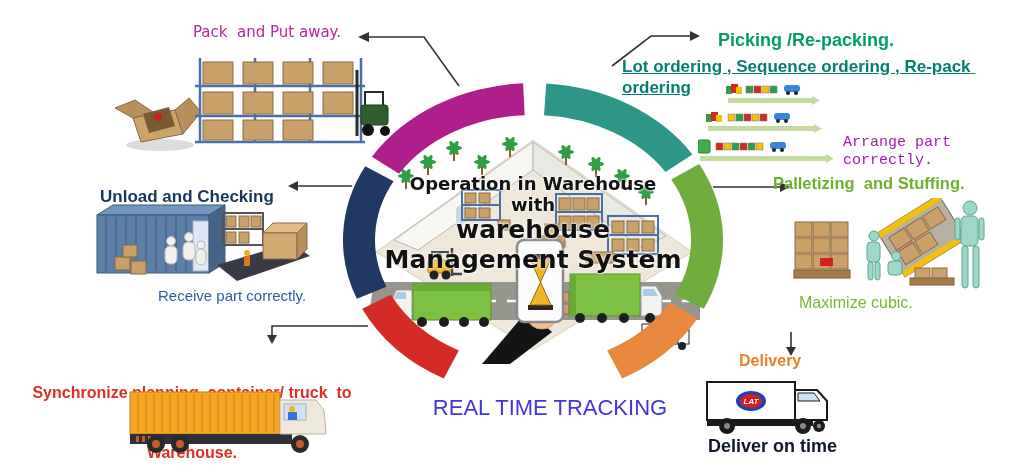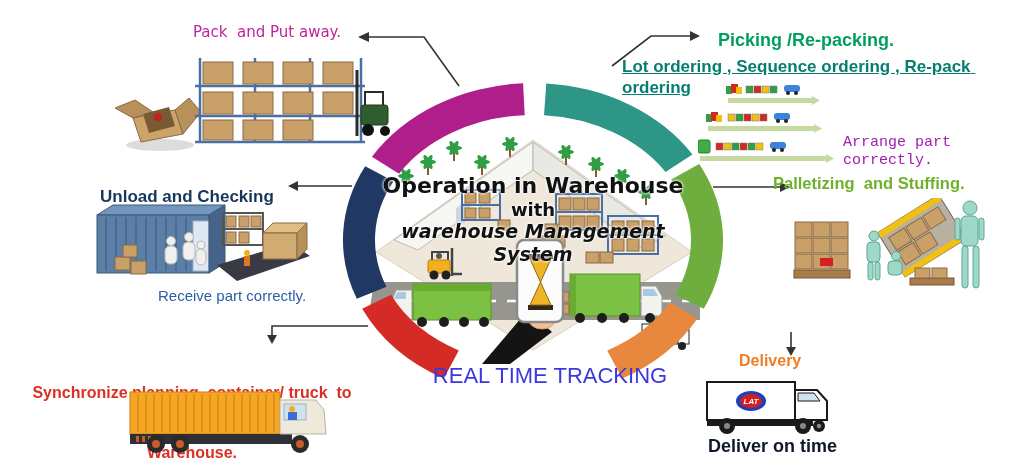--- a/index.html
+++ b/index.html
@@ -15,21 +15,21 @@
   .c-pack{color:#c2239c;}
   .c-unload{color:#17365d;margin-top:12px;}
   .c-receive{color:#2b5ea7;margin-left:25px;}
   .c-sync{color:#dd2f23;}
   .c-picking{color:#009e60;}
   .c-lot{color:#077d72;}
   .c-arrange{color:#159b82;}
   .c-pallet{color:#70b02c;}
   .c-max{color:#7ab82e;}
   .c-delivery{color:#ee7d28;}
-  .c-track{color:#3c38dd;}
+  .c-track{color:#3c38dd;margin-top:32px;}
   .c-title{color:#111;text-shadow:0 0 3px #fff,0 0 3px #fff;}
 </style>
 </head>
 <body>
 
 <div id="canvas">
 
   <svg class="abs" style="left:370px;top:112px" width="330" height="260" viewBox="0 0 330 260">
 
     <polygon points="163,28 322,140 163,238 6,140" fill="#efe8da" stroke="#d8d0bd"></polygon>
@@ -208,23 +208,23 @@
       <path d="M713,187 L780,187" fill="none"></path>
       <polygon points="790,187 780,182 780,192" stroke="none"></polygon>
       <path d="M368,326 L272,326 L272,336" fill="none"></path>
       <polygon points="272,344 267,335 277,335" stroke="none"></polygon>
       <path d="M791,332 L791,348" fill="none"></path>
       <polygon points="791,356 786,347 796,347" stroke="none"></polygon>
     </g>
   </svg>
 
   <div class="abs center" style="left:368px;top:173px;width:330px">
-    <div class="lbl bold tahoma c-title" style="font-size:22px">Operation in Warehouse</div>
+    <div class="lbl bold tahoma c-title" style="font-size:18px">Operation in Warehouse</div>
     <div class="lbl bold tahoma c-title" style="font-size:18px">with</div>
-    <div class="lbl bold tahoma c-title" style="font-size:19px;font-style:italic">warehouse Management System</div>
+    <div class="lbl bold tahoma c-title" style="font-size:25px;">warehouse Management System</div>
   </div>
   <div class="abs center lbl c-track" style="left: 430px; top: 363px; width: 240px; font-size: 22px; color: rgb(60, 56, 221);">REAL TIME TRACKING</div>
 
   <div class="abs lbl tahoma c-pack" style="left: 193px; top: 24px; font-size: 15px; color: rgb(194, 35, 156);">Pack  and Put away.</div>
 
   <svg class="abs" style="left:105px;top:50px" width="290" height="105" viewBox="0 0 290 105">
     <ellipse cx="55" cy="95" rx="34" ry="6" fill="#dcdcdc"></ellipse>
     <g>
       <polygon points="28,68 70,60 78,84 36,92" fill="#caa468" stroke="#8a6a42"></polygon>
       <polygon points="28,68 10,58 30,50 48,62" fill="#b8905a" stroke="#8a6a42"></polygon>
@@ -451,20 +451,21 @@
       <circle cx="104" cy="58" r="4.5"></circle>
         <rect x="96" y="63" width="14" height="14" rx="4"></rect>
     </g>
     <g>
       <rect x="118" y="80" width="44" height="7" fill="#a87c4a" stroke="#7a5830"></rect>
       <rect x="123" y="70" width="15" height="10" fill="#c9a06a" stroke="#8a6a42"></rect>
         <rect x="140" y="70" width="15" height="10" fill="#c9a06a" stroke="#8a6a42"></rect>
     </g>
   </svg>
 
+  <div class="abs lbl c-max" style="left: 799px; top: 294px; font-size: 16px; color: rgb(122, 184, 46);">Maximize cubic.</div>
 
   <div class="abs lbl bold c-delivery" style="left: 739px; top: 352px; font-size: 16px; color: rgb(238, 125, 40);">Delivery</div>
 
   <svg class="abs" style="left:705px;top:376px" width="135" height="62" viewBox="0 0 135 62">
     <rect x="2" y="6" width="88" height="38" fill="#ffffff" stroke="#1a1a1a" stroke-width="2"></rect>
     <ellipse cx="46" cy="25" rx="15" ry="10" fill="#1a3fbf"></ellipse>
     <ellipse cx="46" cy="25" rx="11" ry="7" fill="#d41f1f"></ellipse>
     <text x="46" y="28" text-anchor="middle" font-size="8" font-style="italic" font-weight="bold" font-family="Liberation Sans, sans-serif" fill="#ffffff">LAT</text>
     <rect x="2" y="44" width="106" height="6" fill="#1a1a1a"></rect>
     <path d="M90,14 L112,14 L122,25 L122,44 L90,44 Z" fill="#ffffff" stroke="#1a1a1a" stroke-width="2"></path>

